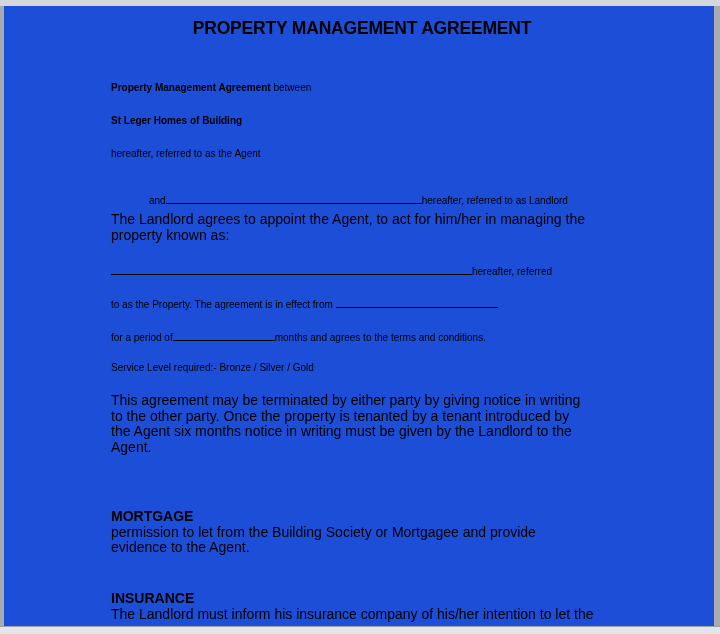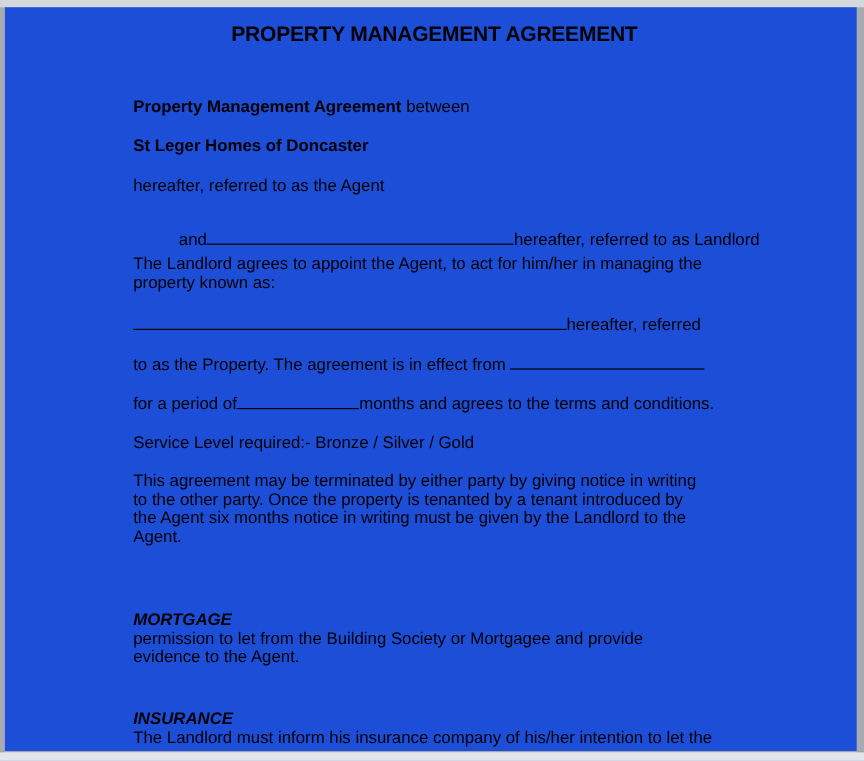--- a/index.html
+++ b/index.html
@@ -18,43 +18,43 @@
     background: #1d4ed8; overflow: hidden;
   }
   .bottom-rule { position: absolute; left: 0; top: 626px; width: 720px; height: 1px; background: #9ea2a7; }
   .bottom-strip { position: absolute; left: 0; top: 627px; width: 720px; height: 7px; background: #e2e5e9; }
 
   .title {
     position: absolute; left: 0; top: 12px; width: 716px; text-align: center;
     font-weight: bold; font-size: 17.5px; letter-spacing: -0.2px;
   }
   .line {
-    position: absolute; left: 107px; font-size: 14px; line-height: 16px; white-space: nowrap;
+    position: absolute; left: 107px; font-size: 10px; line-height: 16px; white-space: nowrap;
   }
   .b { font-weight: bold; }
   .blank { display: inline-block; border-bottom: 1px solid #000; height: 13px; vertical-align: baseline; }
   .para { position: absolute; left: 107px; font-size: 14px; line-height: 15.5px; white-space: nowrap; }
-  .heading { font-weight: bold; font-style: italic; }
+  .heading { font-weight: bold; }
 </style>
 </head>
 <body>
 
 <div class="top-strip"></div>
 <div class="left-edge"></div>
 <div class="right-edge"></div>
 
 <div class="page">
   <div class="title">PROPERTY MANAGEMENT AGREEMENT</div>
 
   <div class="line" style="top:74px;">
     <span class="b">Property Management Agreement</span>
     <span>between</span>
   </div>
 
-  <div class="line b" style="top:107px;">St Leger Homes of Doncaster</div>
+  <div class="line b" style="top:107px;">St Leger Homes of Building</div>
 
   <div class="line" style="top:140px;">hereafter, referred to as the Agent</div>
 
   <div class="line" style="top:184px;margin-left:38px;">
     <span>and</span><span class="blank" style="width:256px;"></span><span>hereafter, referred to as Landlord</span>
   </div>
 
   <div class="para" style="top:206px;">
     <div>The Landlord agrees to appoint the Agent, to act for him/her in managing  the</div>
     <div>property known as:</div>

